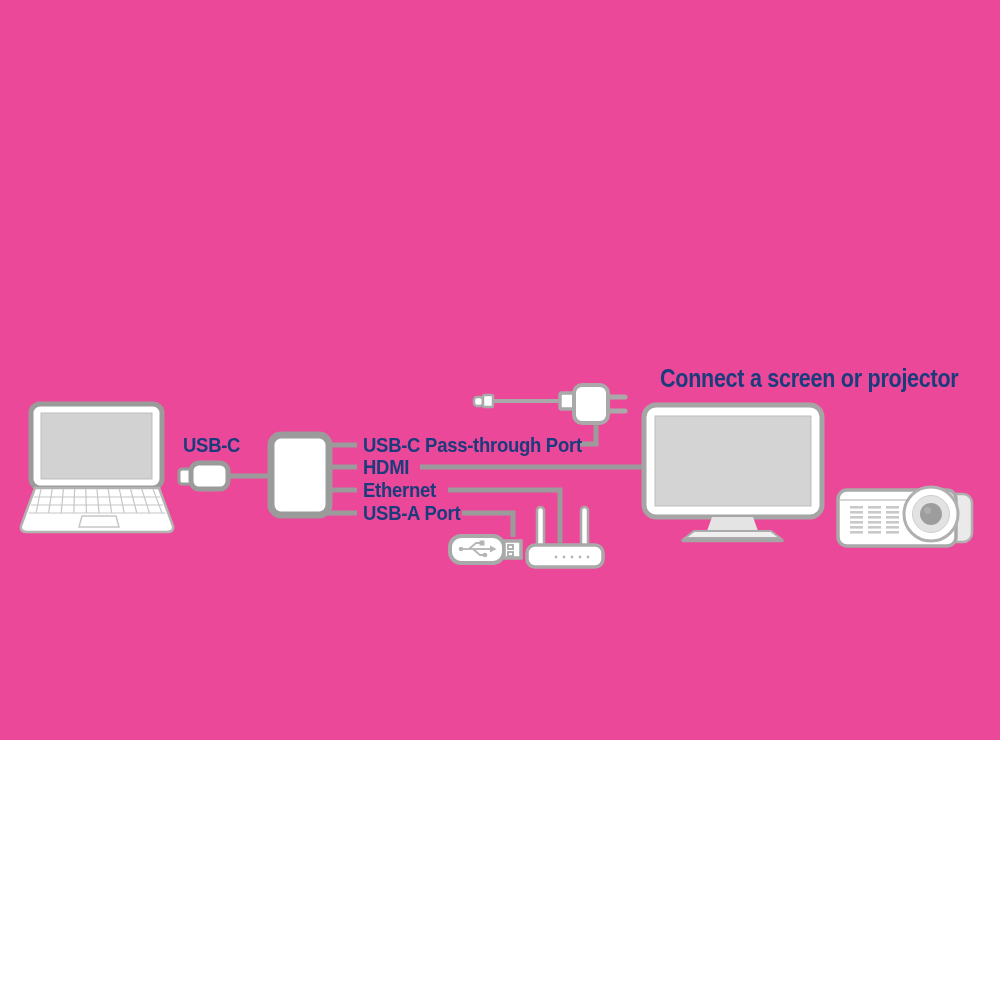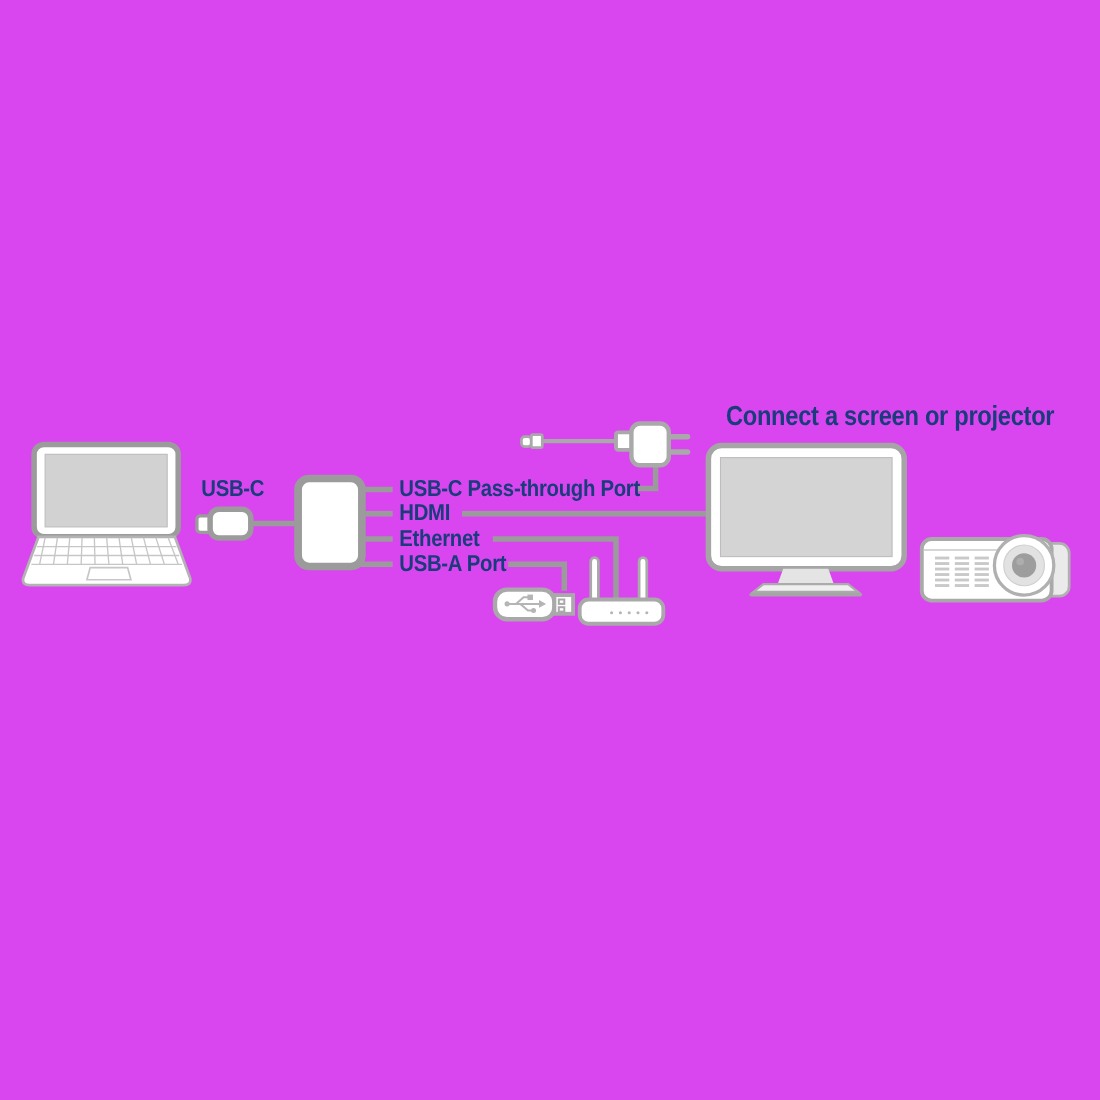--- a/index.html
+++ b/index.html
@@ -1,19 +1,19 @@
 <!DOCTYPE html>
 <html><head>
 <meta charset="utf-8">
 <style>
   html,body{margin:0;padding:0;background:#ffffff;}
   .canvas{
     position:relative;
-    width:1000px;height:1000px;
-    background:#d946ef;
+    width:1000px;height:740px;
+    background:#ec4899;
     overflow:hidden;
     font-family:"Liberation Sans","DejaVu Sans",sans-serif;
   }
   .art{position:absolute;left:0;top:0;}
   .lbl{
     position:absolute;
     font-weight:bold;
     font-size:21px;
     line-height:22px;
     color:#1a3b7c;

